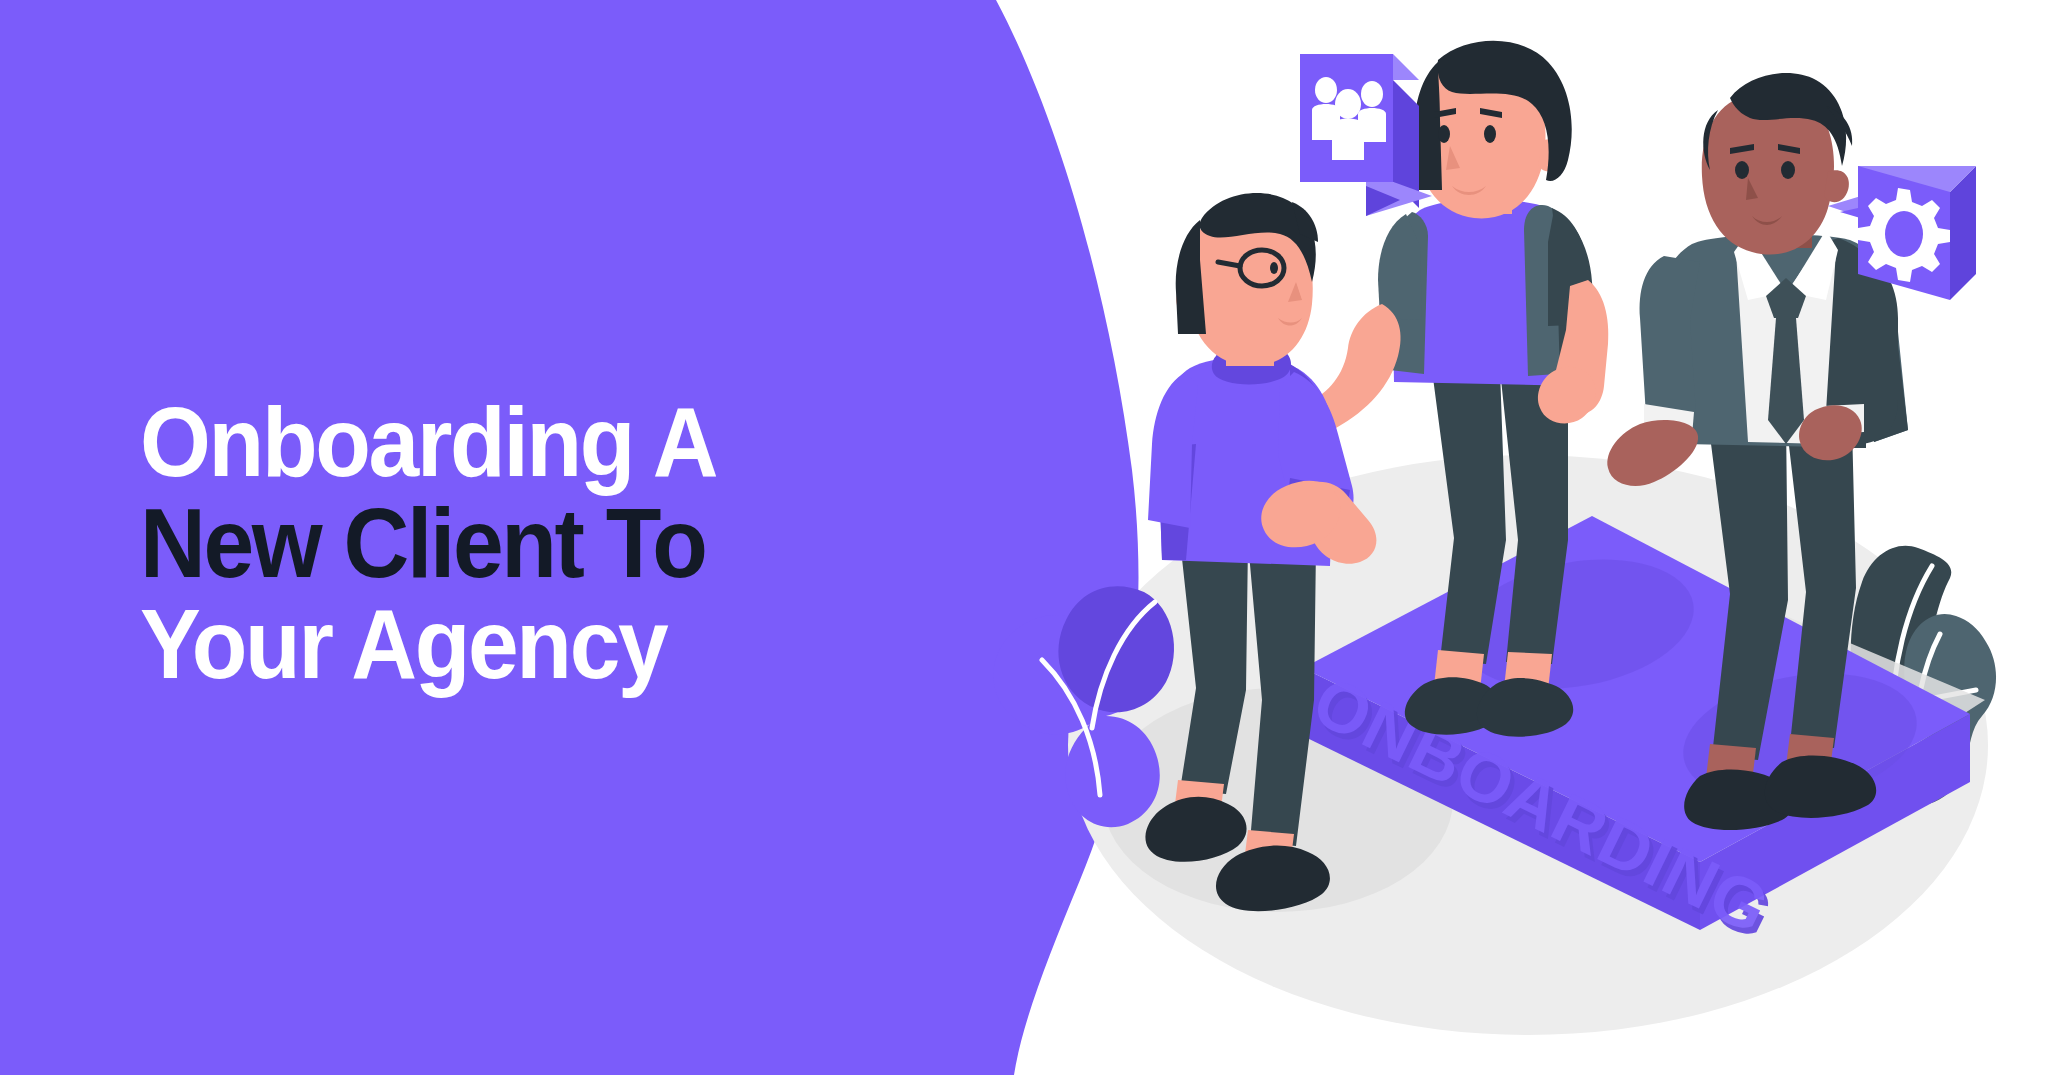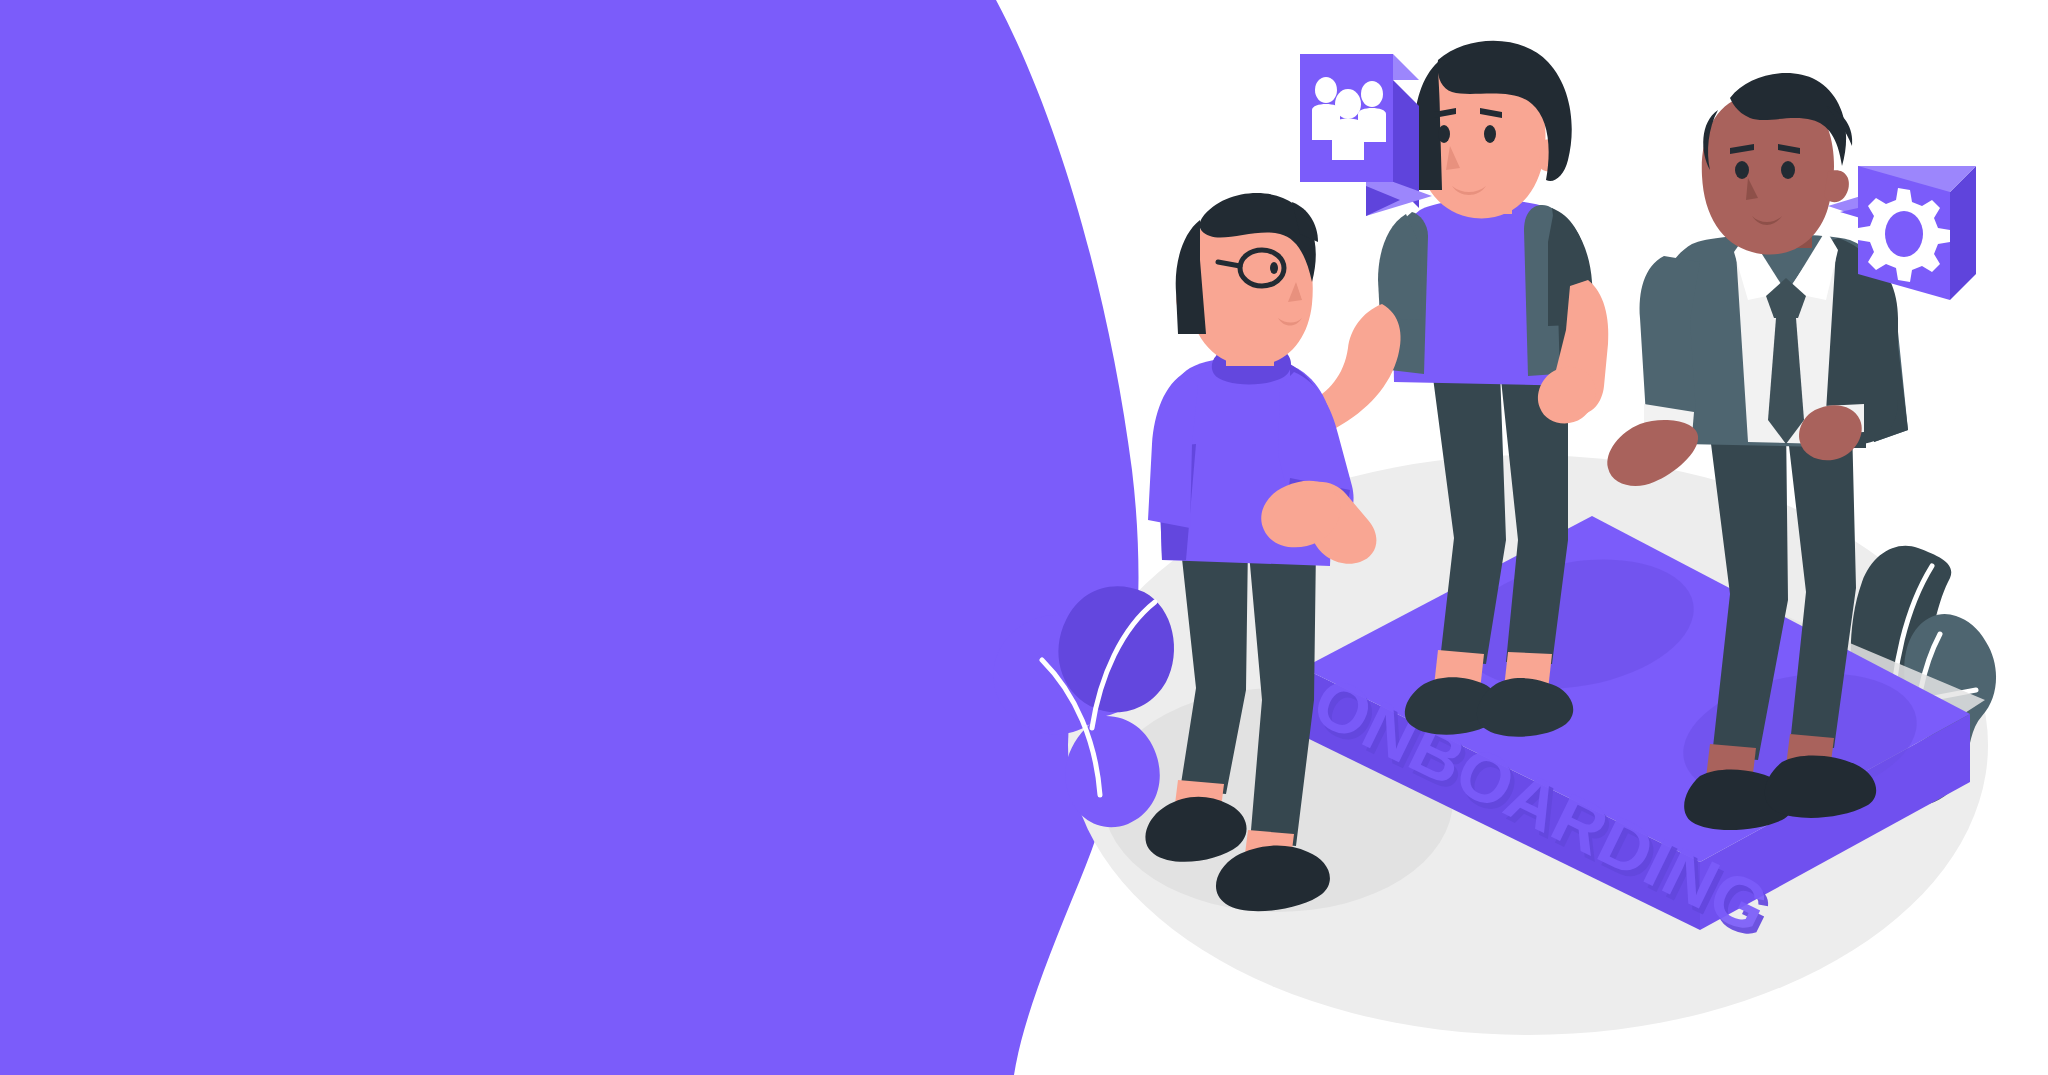--- a/index.html
+++ b/index.html
@@ -360,14 +360,19 @@
                    L34,12 L30,22 L36,32 L28,40 L18,34 L8,38 L6,50 L-6,48 L-8,36 L-18,32
                    L-28,38 L-36,30 L-30,20 L-34,10 L-46,8 L-46,-4 L-34,-6 L-30,-16
                    L-36,-26 L-28,-34 L-18,-28 L-8,-32 Z"></path>
         </g>
         <ellipse cx="1904" cy="234" rx="19" ry="23" fill="#7B5CFA"></ellipse>
       </g>
 
     </g>
   </svg>
 
+  <div id="headline">
+    <div class="hl-line hl-white">Onboarding A</div>
+    <div class="hl-line hl-dark">New Client To</div>
+    <div class="hl-line hl-white">Your Agency</div>
+  </div>
 
 </div>
 
 </body></html>

